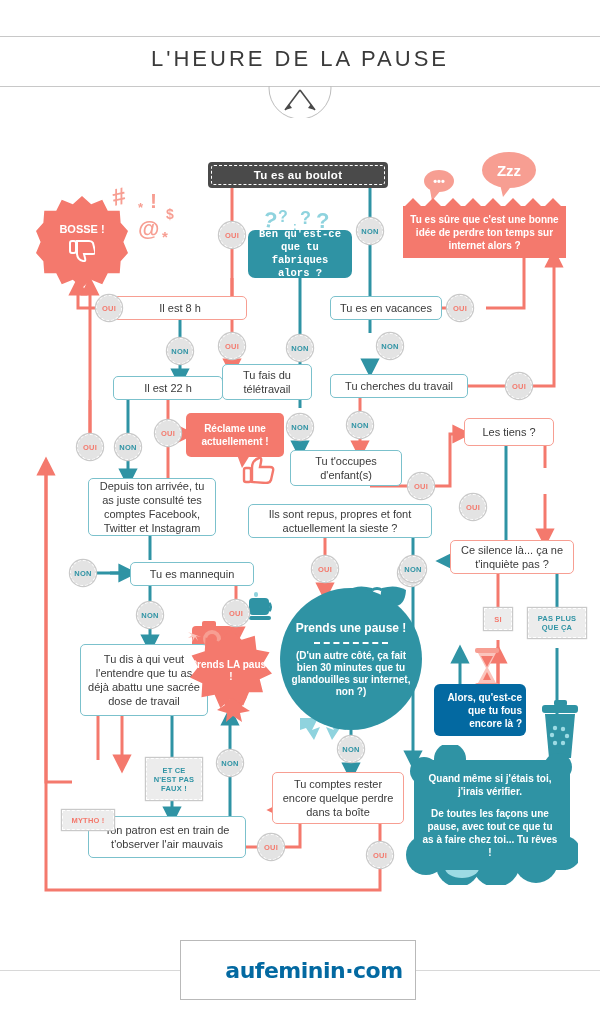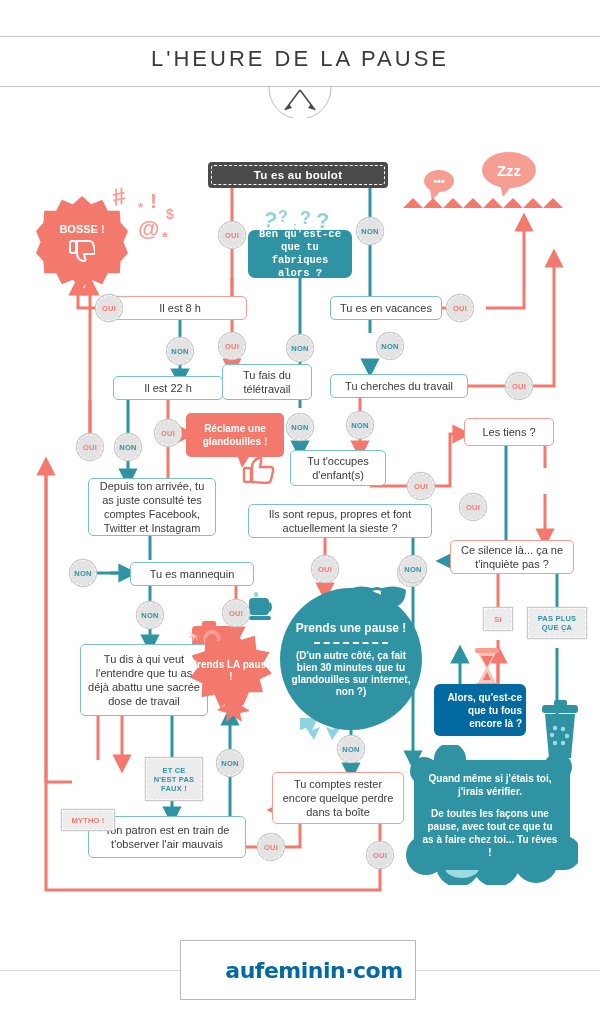--- a/index.html
+++ b/index.html
@@ -436,21 +436,22 @@
       <ellipse cx="56" cy="123" rx="17" ry="10"></ellipse>
     </g>
   </svg>
 
   <div id="start-box">
     <div class="inner"></div>
     <span>Tu es au boulot</span>
   </div>
 
   <div id="ben-box">Ben qu'est-ce que tu fabriques alors ?</div>
-  <div id="reclame">Réclame une glandouilles !</div>
+  <div id="internet-box">Tu es sûre que c'est une bonne idée de perdre ton temps sur internet alors ?</div>
+  <div id="reclame">Réclame une actuellement !</div>
   <div class="deco" style="left:236px;top:452px;">
     <svg width="40" height="32" viewBox="0 0 40 32">
       <path d="M0 0 L16 0 L6 16 z" fill="#f4796d"></path>
       <g fill="none" stroke="#f4796d" stroke-width="2.4">
         <path d="M16 30 L16 16 q0 -8 7 -10 q3 -1 2 4 l-1 5 l10 0 q4 0 3 4 l-2 9 q-1 3 -5 3 z"></path>
         <rect x="8" y="16" width="7" height="14" rx="2"></rect>
       </g>
     </svg>
   </div>
 
@@ -482,21 +483,21 @@
   <div class="node pink" style="left:113px;top:296px;width:134px;height:24px;">Il est 8 h</div>
 
   <div class="node teal" style="left:330px;top:296px;width:112px;height:24px;">Tu es en vacances</div>
 
   <div class="node teal" style="left:113px;top:376px;width:110px;height:24px;">Il est 22 h</div>
 
   <div class="node teal" style="left:222px;top:364px;width:90px;height:36px;">Tu fais du télétravail</div>
 
   <div class="node teal" style="left:330px;top:374px;width:138px;height:24px;">Tu cherches du travail</div>
 
-  <div class="node teal" style="left:290px;top:450px;width:96px;height:36px;">Tu t'occupes d'enfant(s)</div>
+  <div class="node teal" style="left:290px;top:450px;width:112px;height:36px;">Tu t'occupes d'enfant(s)</div>
 
   <div class="node pink" style="left:464px;top:418px;width:90px;height:28px;">Les tiens ?</div>
 
   <div class="node teal" style="left:88px;top:478px;width:128px;height:58px;">Depuis ton arrivée, tu as juste consulté tes comptes Facebook, Twitter et Instagram</div>
 
   <div class="node teal" style="left:248px;top:504px;width:184px;height:34px;">Ils sont repus, propres et font actuellement la sieste ?</div>
 
   <div class="node pink" style="left:450px;top:540px;width:124px;height:34px;">Ce silence là... ça ne t'inquiète pas ?</div>
 
   <div class="node teal" style="left:130px;top:562px;width:124px;height:24px;">Tu es mannequin</div>

